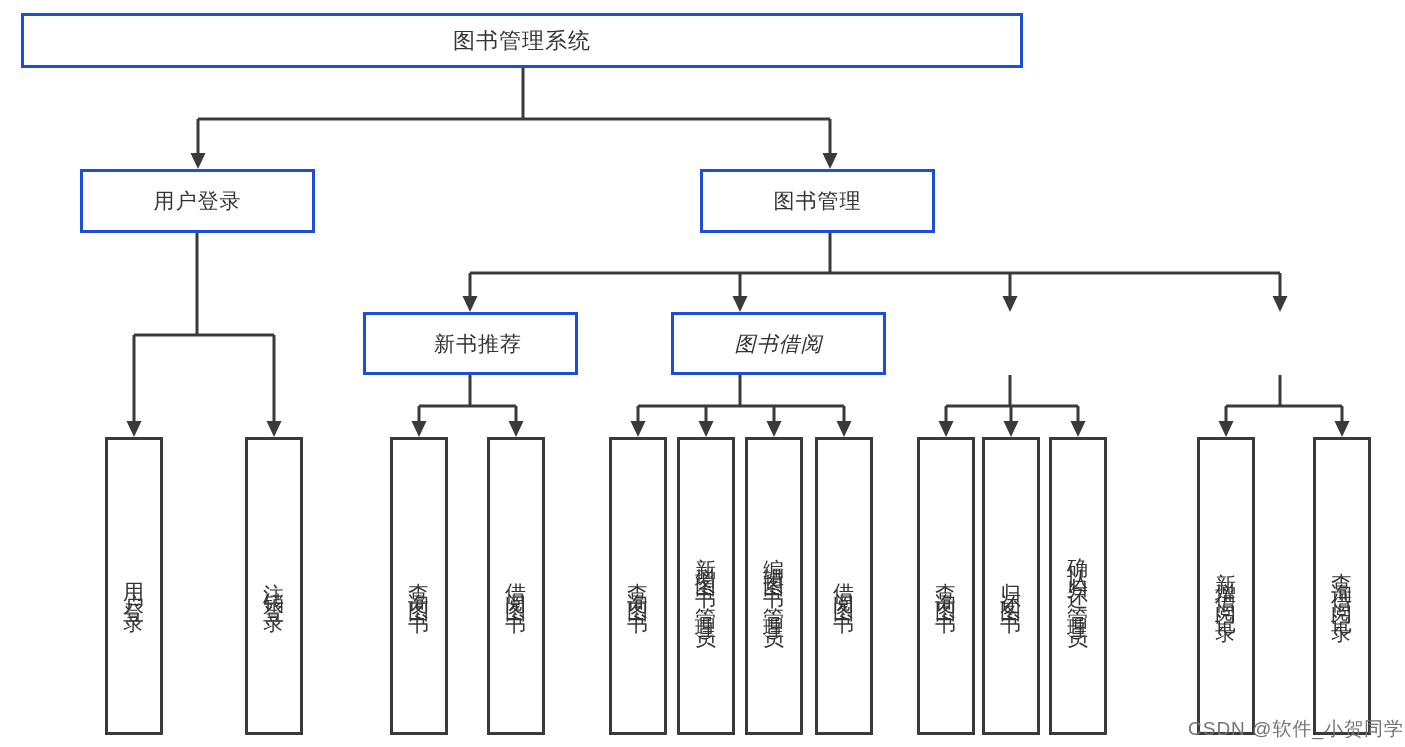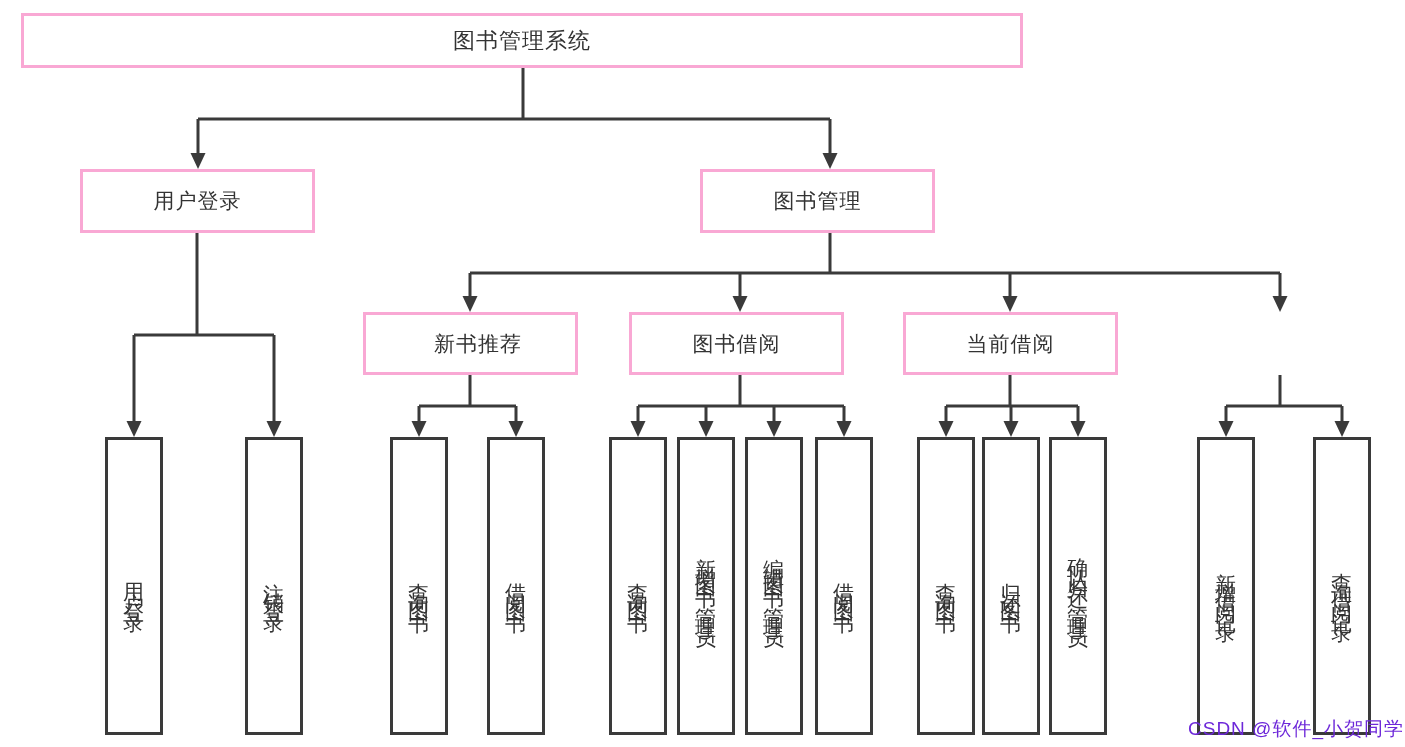--- a/index.html
+++ b/index.html
@@ -19,21 +19,21 @@
     position: absolute;
     left: 0;
     top: 0;
     width: 1405px;
     height: 747px;
     pointer-events: none;
   }
   .node {
     position: absolute;
     box-sizing: border-box;
-    border: 3px solid #f9a8d4;
+    border: 3px solid #1d4ed8;
     background: #ffffff;
     display: flex;
     align-items: center;
     justify-content: center;
     color: #333333;
     font-size: 21px;
     letter-spacing: 1px;
     white-space: nowrap;
   }
   .node.root {
@@ -64,21 +64,21 @@
     font-size: 21px;
     color: #333333;
     letter-spacing: 10px;
     line-height: 1;
   }
   .watermark {
     position: absolute;
     left: 1188px;
     top: 716px;
     font-size: 19px;
-    color: #6d28d9;
+    color: #737373;
     letter-spacing: 1px;
     white-space: nowrap;
   }
 </style>
 </head>
 <body>
 
 <div class="stage">
 
   <svg class="wires" viewBox="0 0 1405 747" aria-hidden="true">
@@ -152,25 +152,22 @@
   <div class="node lvl2" style="left:80px;">
     <span>用户登录</span>
   </div>
   <div class="node lvl2" style="left:700px;">
     <span>图书管理</span>
   </div>
 
   <div class="node lvl3" style="left:363px;padding-left:15px;">
     <span>新书推荐</span>
   </div>
-  <div class="node lvl3" style="left:629px;">
+  <div class="node lvl3" style="left:671px;font-style:italic;">
     <span>图书借阅</span>
-  </div>
-  <div class="node lvl3" style="left:903px;">
-    <span>当前借阅</span>
   </div>
 
   <div class="leaf" style="left:105px;">
     <span>用户登录</span>
   </div>
   <div class="leaf" style="left:245px;">
     <span>注销登录</span>
   </div>
 
   <div class="leaf" style="left:390px;">

